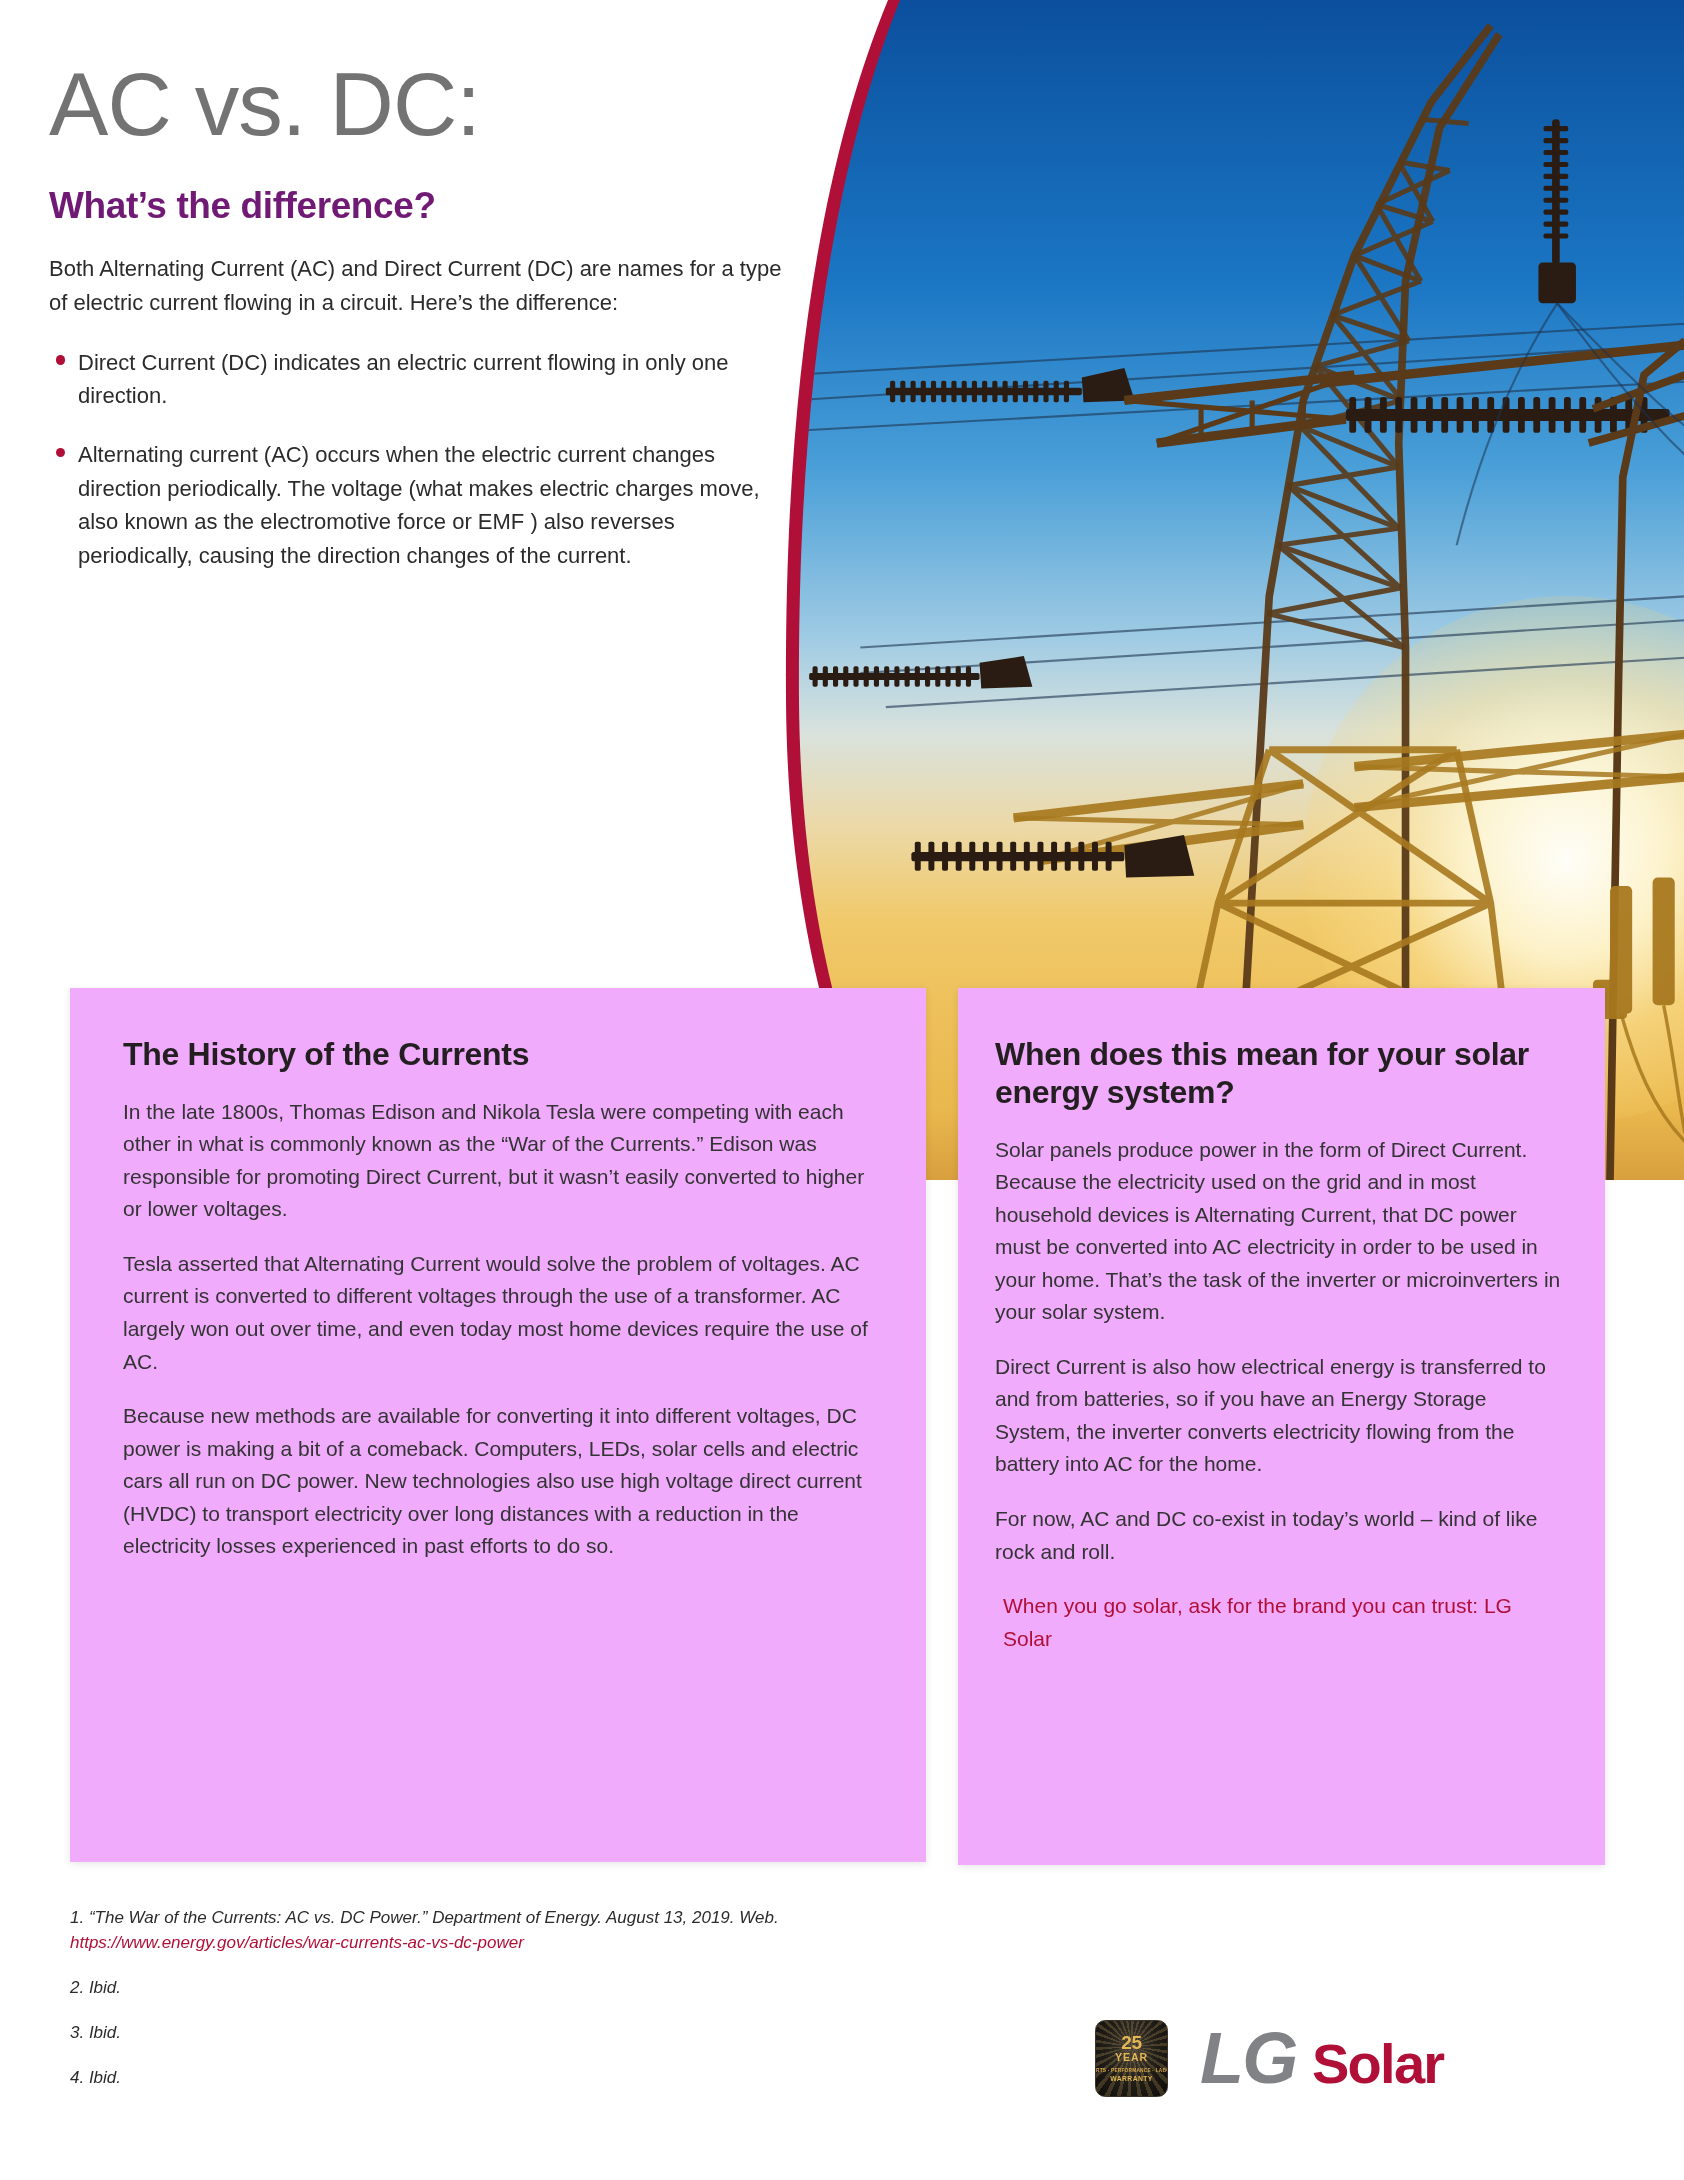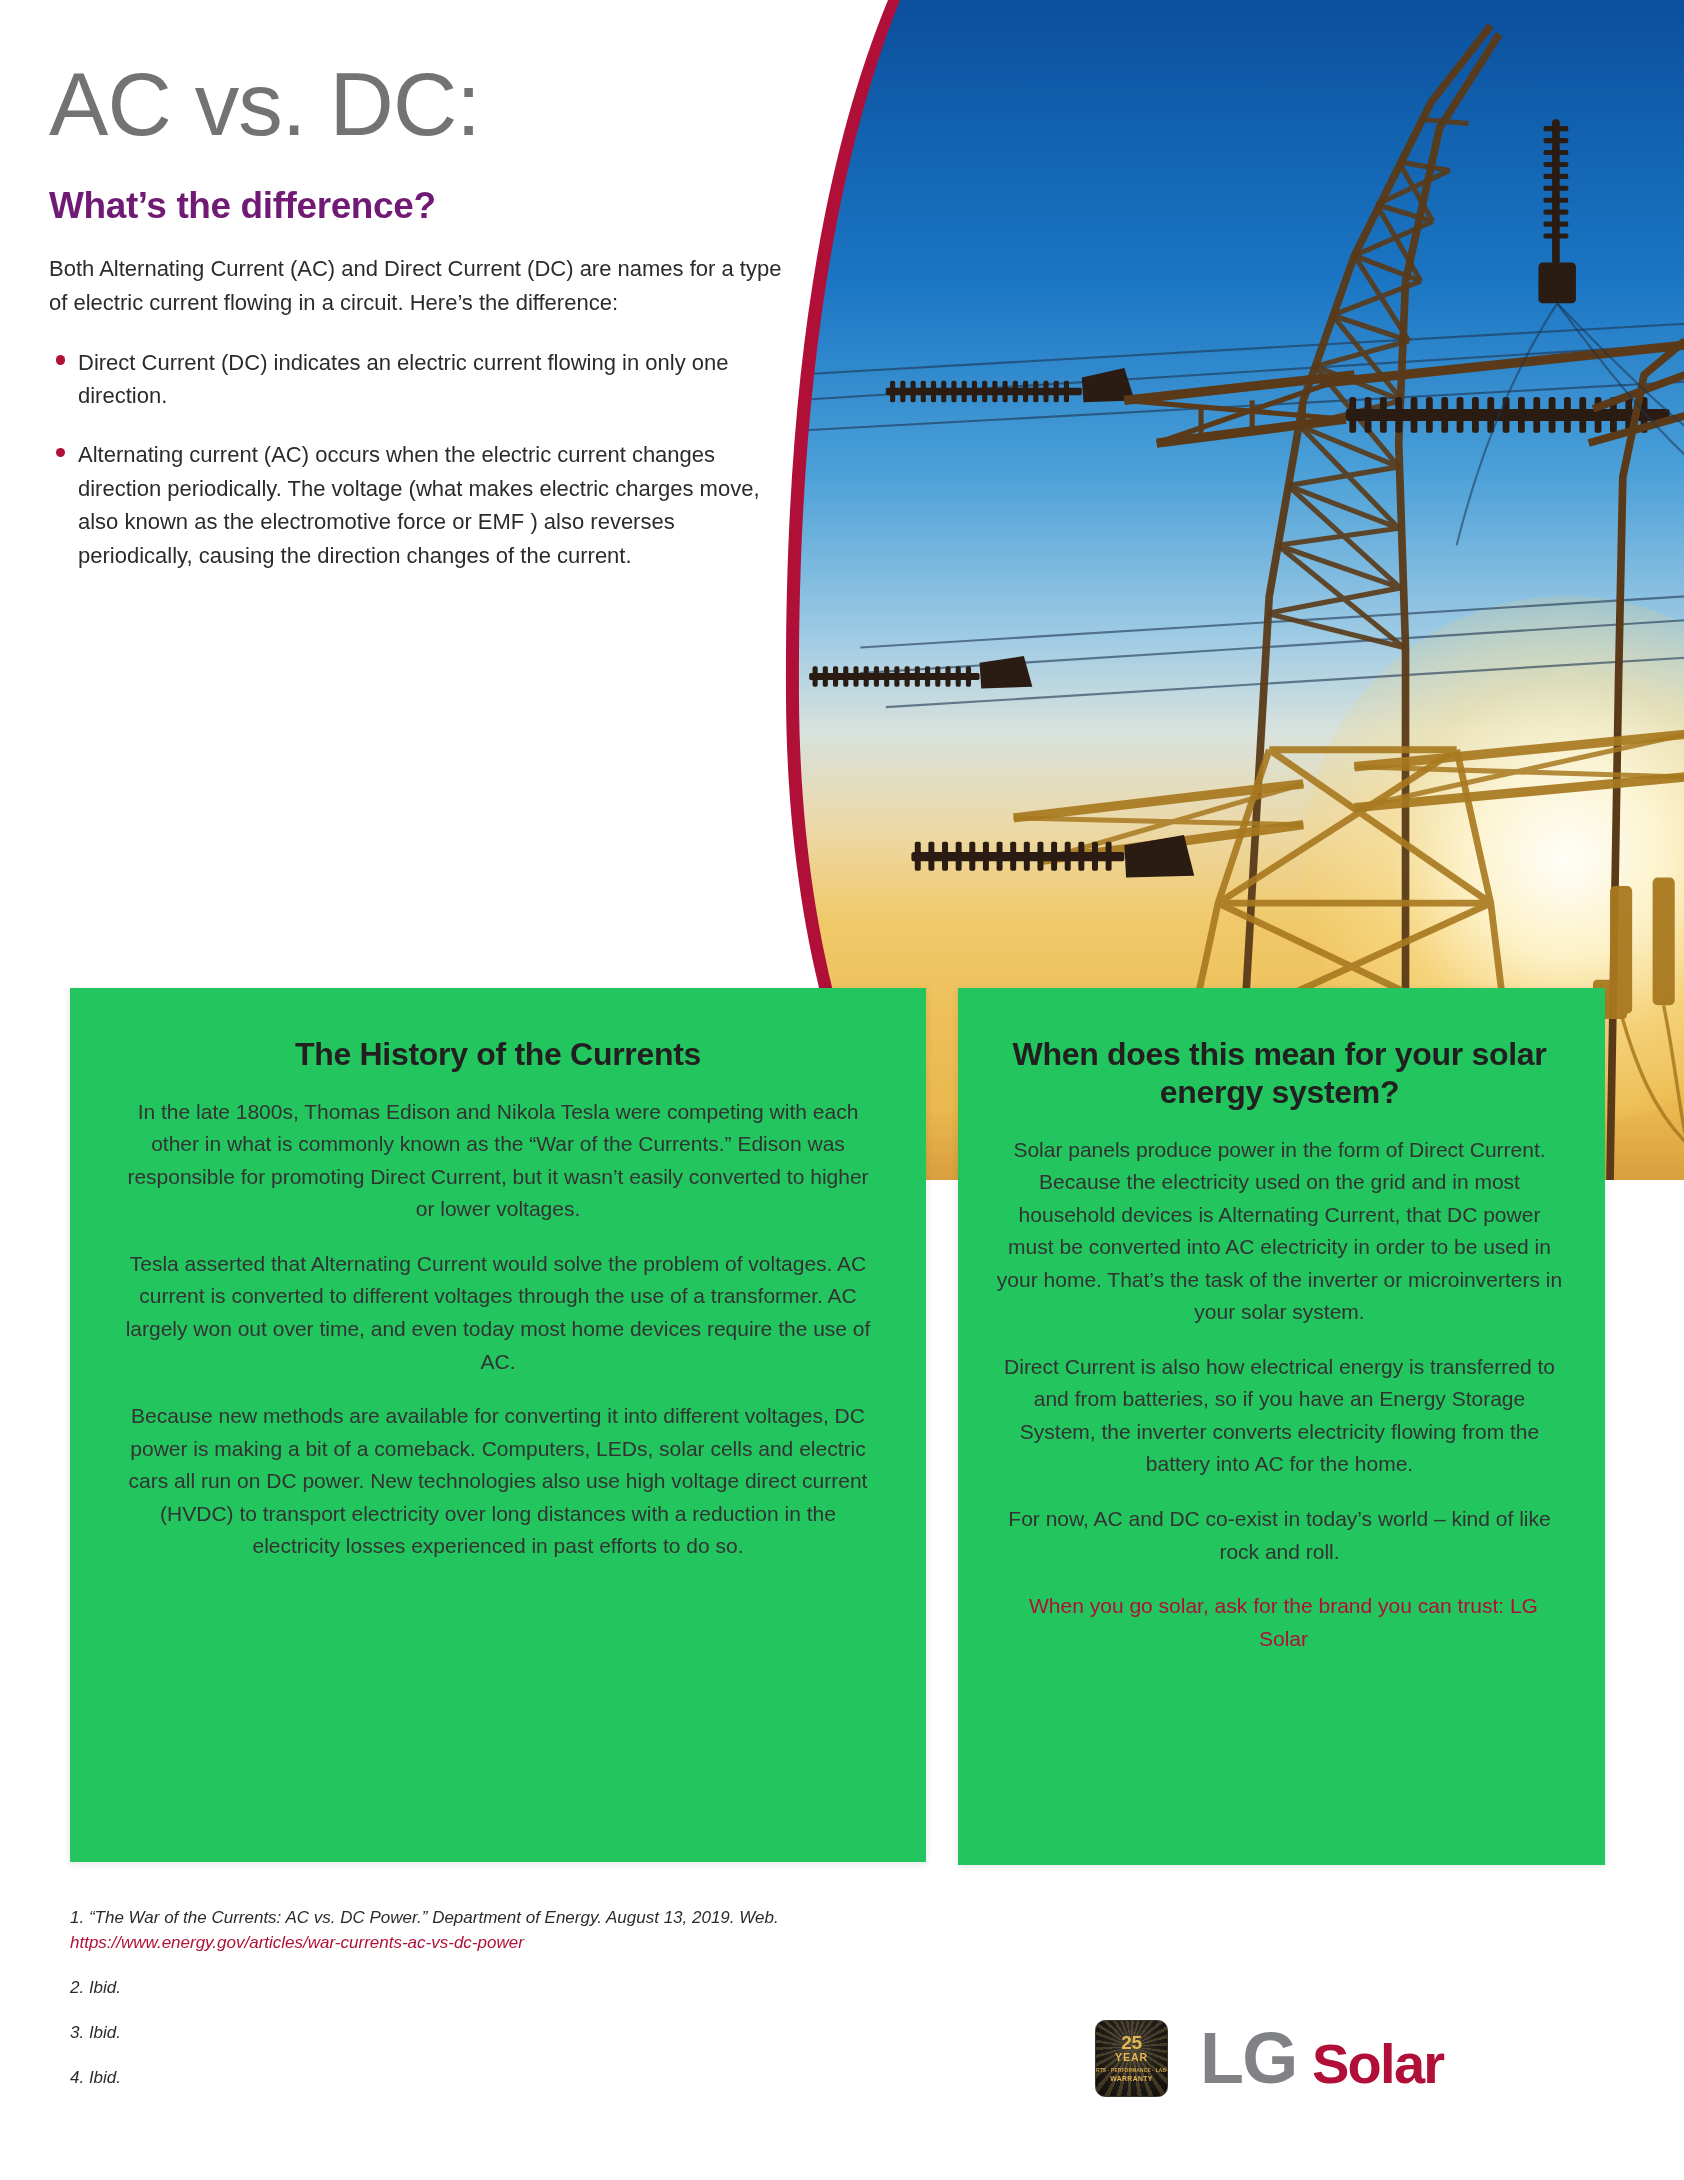--- a/index.html
+++ b/index.html
@@ -75,23 +75,22 @@
     position:relative; padding-left:29px; font-size:22px;
     color:#2b2b2b; line-height:1.52; margin-bottom:25.6px;
   }
   #bullets li .dot{
     position:absolute; left:6.8px; top:9.4px;
     width:9.4px; height:9.4px; border-radius:50%; background:#B01038;
   }
 
   
   .card{
-    position:absolute; background:#22c55e;
+    position:absolute; background:#f0abfc;
     box-shadow:0 1.7px 7.7px rgba(0,0,0,.10);
-    text-align:center;
   }
   #card-history{ left:70px; top:988px; width:856px; height:874px; padding:48px 53px 0 53px; }
   #card-solar  { left:958px; top:988px; width:647px; height:877px; padding:48px 41px 0 37px; }
 
   .card-title{
     font-size:32px; font-weight:bold; color:#231f20;
     line-height:1.18; margin-bottom:22px; letter-spacing:-0.3px;
   }
   .card-p{
     font-size:21px; color:#333333; line-height:1.55; margin-bottom:22px;
@@ -133,21 +132,21 @@
     letter-spacing:0.9px; line-height:1.1;
   }
   #badge-parts{
     position:relative; font-size:4.8px; font-weight:bold; color:#D9A94A;
     letter-spacing:0.2px; margin-top:4.3px; white-space:nowrap;
   }
   #badge-warranty{
     position:relative; font-size:6.8px; font-weight:bold; color:#E3B755;
     letter-spacing:0.4px; margin-top:1.7px;
   }
-  #logo-lg{ font-size:72px; font-weight:bold; color:#808285; letter-spacing:-1.7px; }
+  #logo-lg{ font-size:72px; font-weight:bold; color:#808285; letter-spacing:-1.7px;font-style:italic; }
   #logo-solar{ font-size:56px; font-weight:bold; color:#B01038; letter-spacing:-1.7px; margin-left:15.3px; }
 </style>
 </head>
 <body>
 
 <div id="photo-panel">
   <div id="photo-stroke"></div>
   <div id="photo-inner">
     <div id="sun-glow"></div>
 

